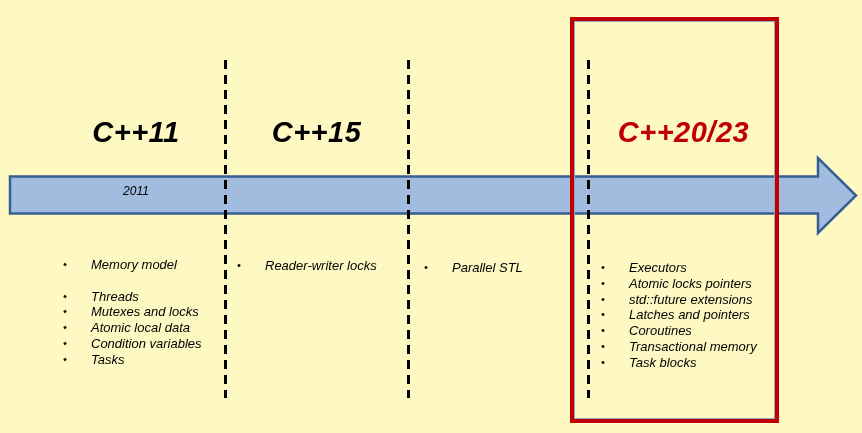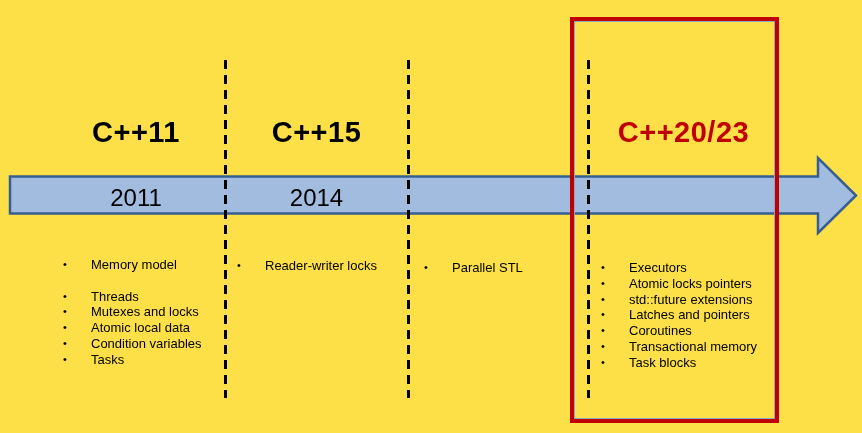--- a/index.html
+++ b/index.html
@@ -1,39 +1,40 @@
 <!DOCTYPE html>
 <html><head>
 <meta charset="utf-8">
 <style>
   html,body{margin:0;padding:0;background:#ffffff;}
   .canvas{
     position:relative;width:862px;height:433px;overflow:hidden;
-    background:#fde047;
+    background:#fef9c3;
     font-family:"Liberation Sans","DejaVu Sans",sans-serif;
     color:#000;
+    font-style:italic;
   }
   .arrow-svg{position:absolute;left:0;top:0;z-index:1;}
   .dash{
     position:absolute;top:60px;height:338px;width:3px;z-index:2;
     background:repeating-linear-gradient(to bottom,#000 0 9px,transparent 9px 15px);
   }
   .d0{left:224px}.d1{left:407px}.d2{left:587px}
   .column{position:absolute;top:0;height:433px;z-index:3;}
   .c0{left:38px;width:196px}
   .c1{left:225px;width:183px}
   .c2{left:408px;width:180px}
   .c3{left:588px;width:191px}
   .title{
     position:absolute;top:116px;left:0;width:100%;text-align:center;
     font-size:29px;font-weight:700;letter-spacing:0.5px;white-space:nowrap;
   }
   .year{
     position:absolute;top:184px;left:0;width:100%;text-align:center;
-    font-size:24px;white-space:nowrap;
+    font-size:12px;white-space:nowrap;
   }
   .c3 .title,.c3 .year{color:#c00000;}
   .features{
     position:absolute;margin:0;padding:0;list-style:none;
     font-size:13px;line-height:15.8px;white-space:nowrap;
   }
   .c0 .features{top:257px;left:25px}
   .c1 .features{top:258px;left:12px}
   .c2 .features{top:260px;left:16px}
   .c3 .features{top:260px;left:13px}
@@ -89,21 +90,20 @@
         </li>
         <li>
           <span class="bullet">•</span>
           <span>Tasks</span>
         </li>
       </ul>
   </div>
 
   <div class="column c1">
     <div class="title">C++15</div>
-    <div class="year">2014</div>
     <ul class="features">
         <li>
           <span class="bullet">•</span>
           <span>Reader-writer locks</span>
         </li>
       </ul>
   </div>
 
   <div class="column c2">
     <ul class="features">

